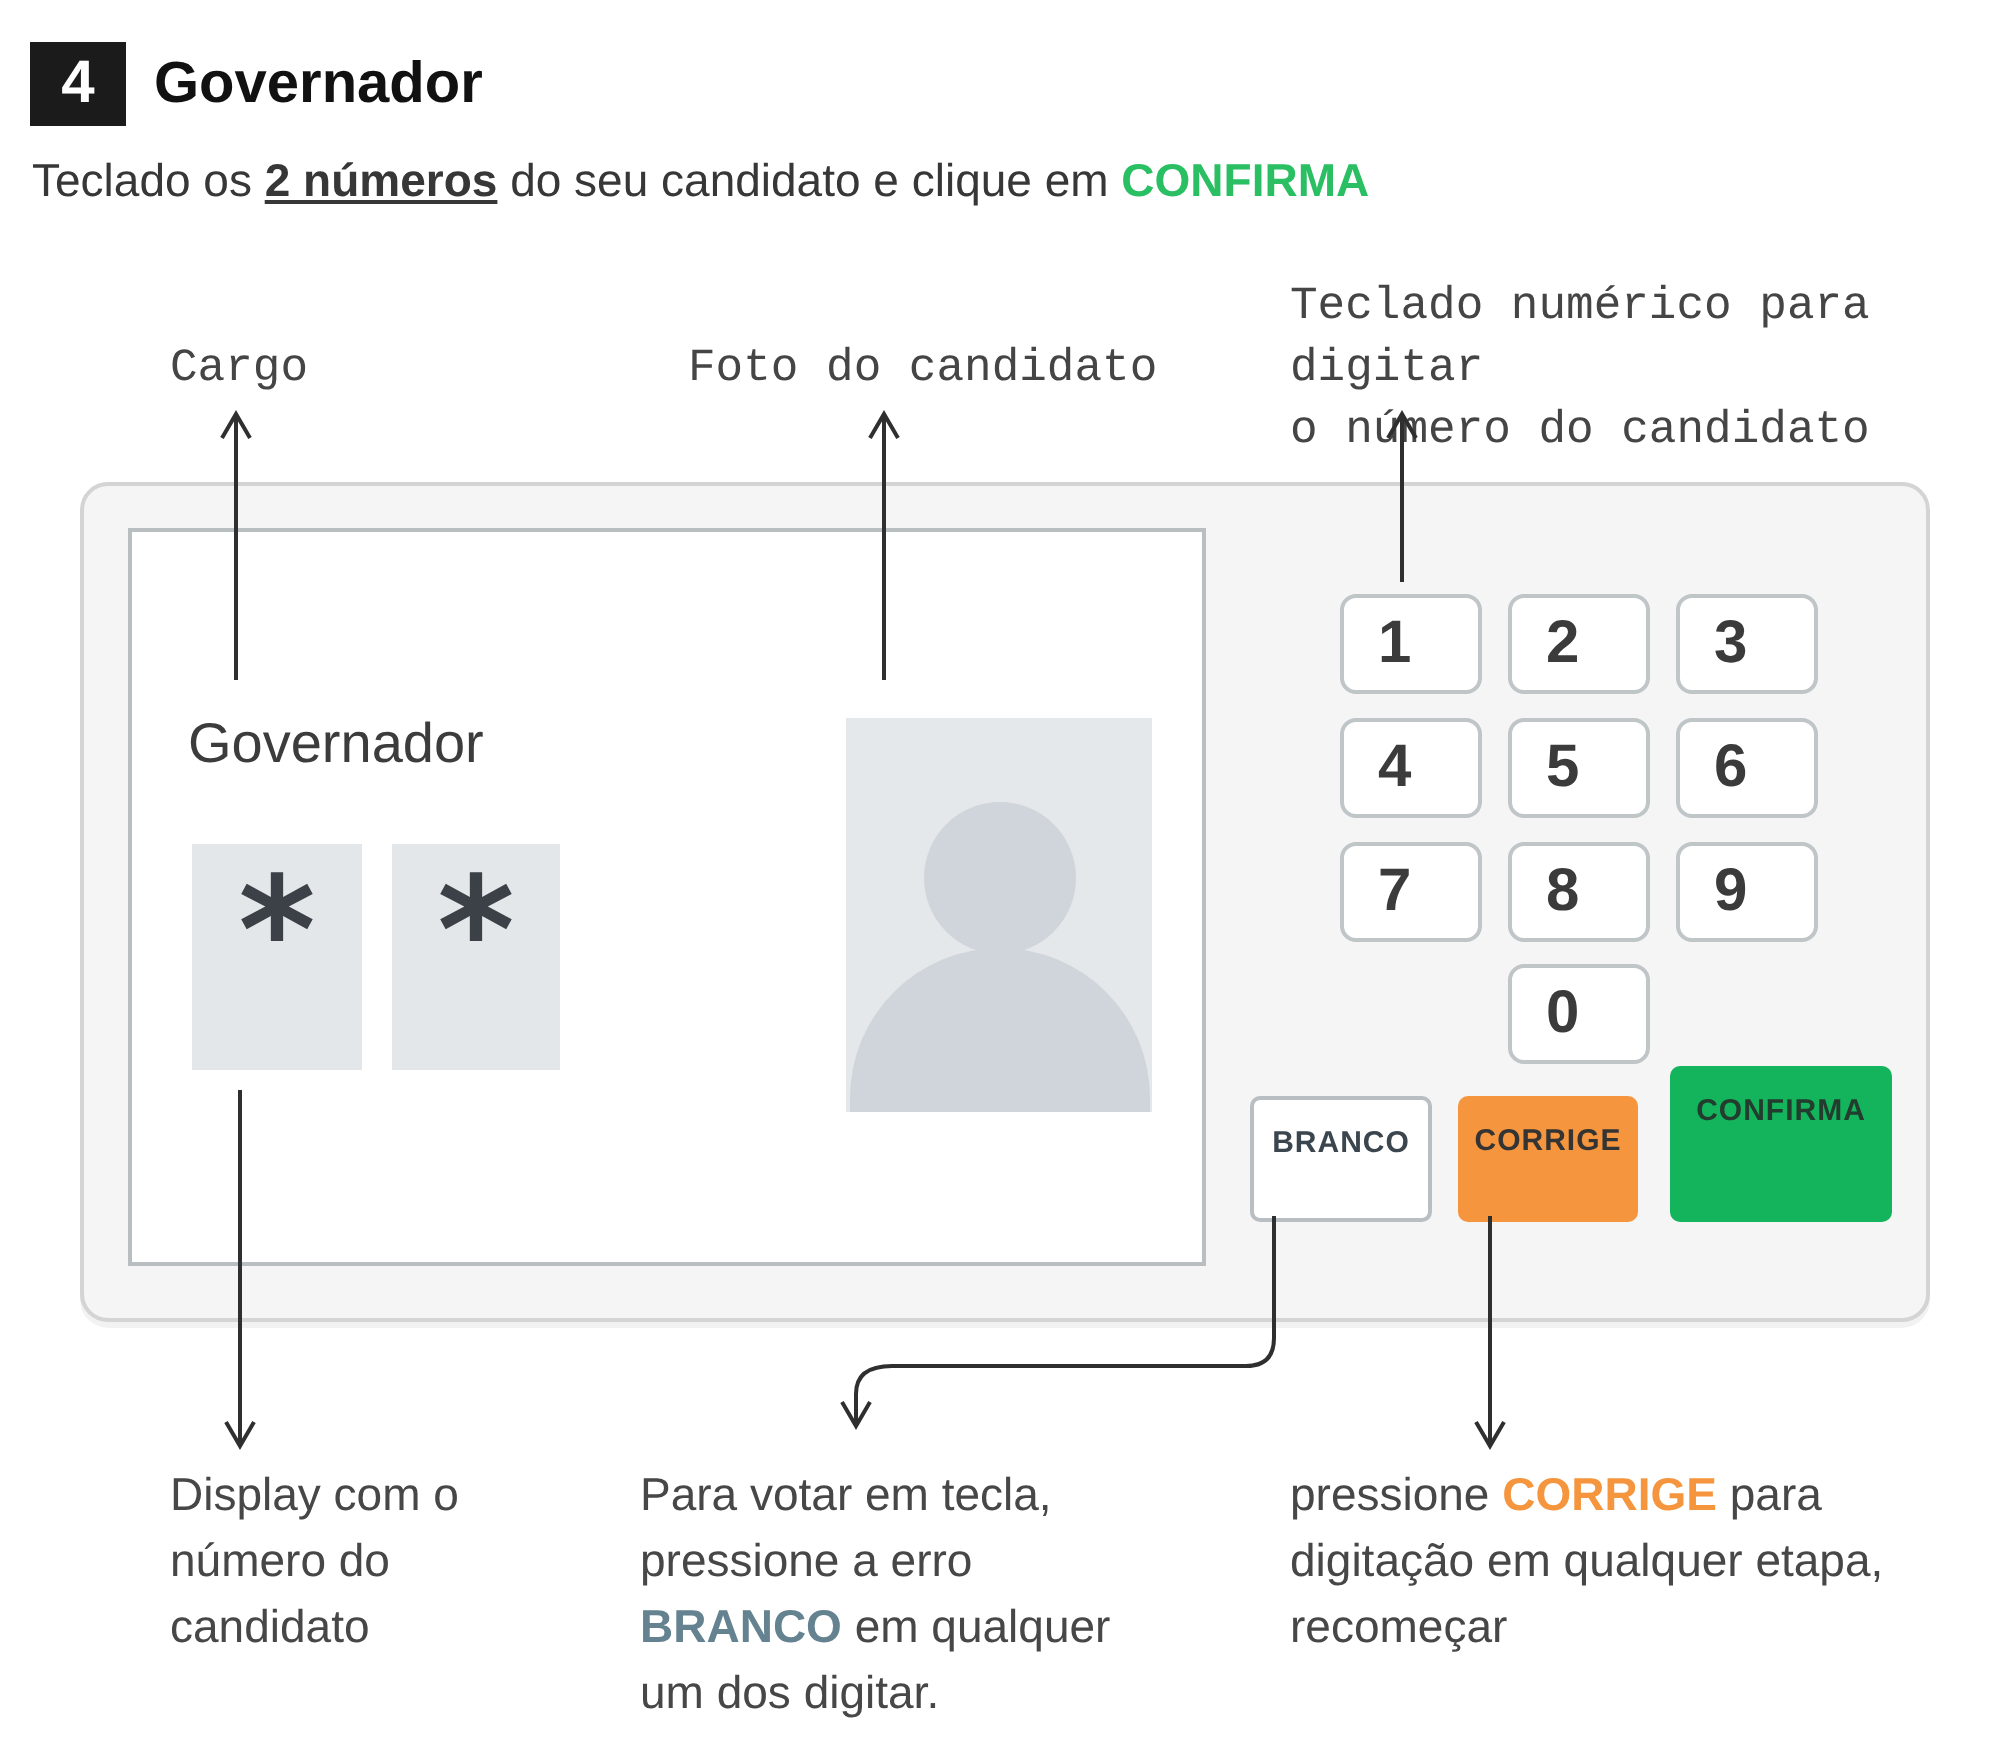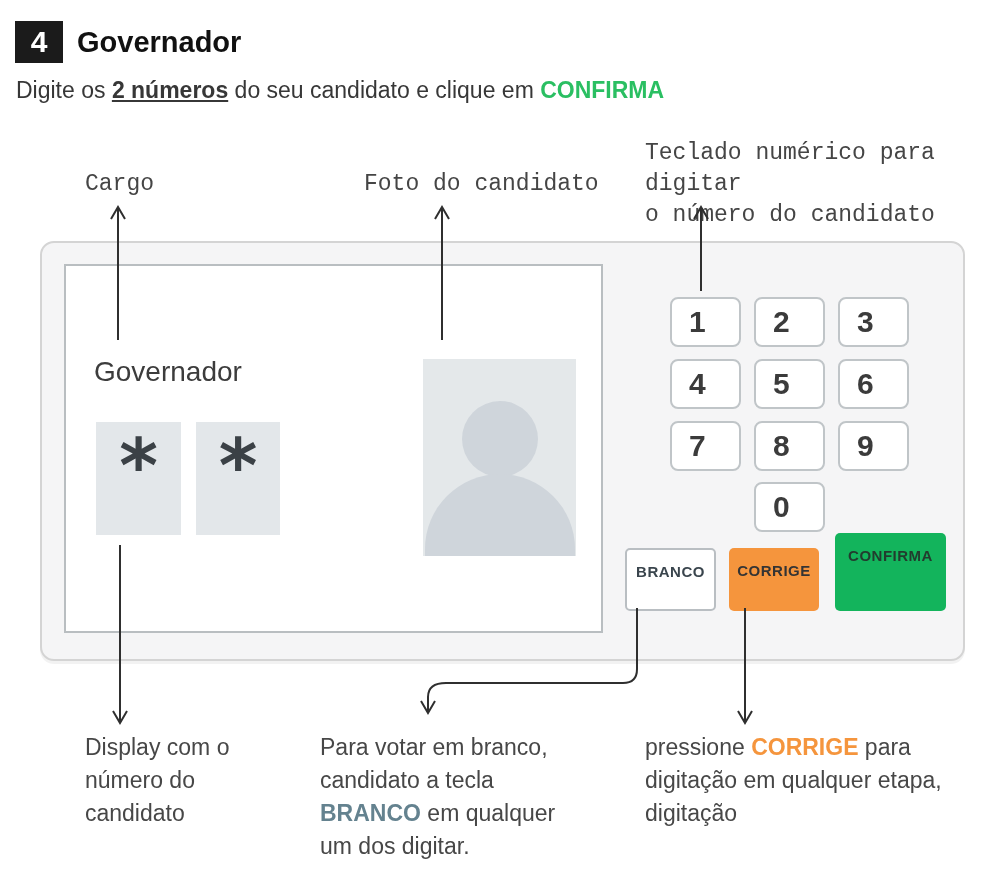--- a/index.html
+++ b/index.html
@@ -27,21 +27,21 @@
     font-size: 23px; color: #373737; white-space: nowrap;
   }
   .subtitle .bold { font-weight: bold; text-decoration: underline; }
   .subtitle .confirm { font-weight: bold; color: #2abf62; }
 
   
   .callout {
     font-size: 23px; color: #454545; line-height: 31px; white-space: pre-line; font-family: Liberation Mono, monospace;
   }
   .lbl-cargo   { left: 85px;  top: 169px; }
-  .lbl-foto    { left: 364px; top: 169px; text-align: right; }
+  .lbl-foto    { left: 344px; top: 169px; text-align: right; }
   .lbl-teclado { left: 645px; top: 138px; }
 
   
   .machine {
     left: 40px; top: 241px; width: 925px; height: 420px;
     background: #f5f5f6;
     border: 2px solid #d4d4d4;
     border-radius: 14px;
     box-shadow: 0 3px 0 rgba(0,0,0,0.05);
   }
@@ -139,21 +139,21 @@
     stroke: #2f2f2f; stroke-width: 2; fill: none;
   }
 </style>
 </head>
 <body>
 
 <div class="abs step-badge">
   <span>4</span>
 </div>
 <h1 class="abs page-title">Governador</h1>
-<div class="abs subtitle"><span>Digite os </span><span class="bold">2 números</span><span> do seu candidato e clique em </span><span class="confirm">CONFIRMA</span></div>
+<div class="abs subtitle"><span>Teclado os </span><span class="bold">2 números</span><span> do seu candidato e clique em </span><span class="confirm">CONFIRMA</span></div>
 
 <div class="abs callout lbl-cargo">Cargo</div>
 <div class="abs callout lbl-foto">Foto do candidato</div>
 <div class="abs callout lbl-teclado">Teclado numérico para digitar
 o número do candidato</div>
 
 <div class="abs machine">
 
   <div class="screen">
     <div class="office-label">Governador</div>
@@ -183,30 +183,30 @@
   <div class="action-btn btn-branco">BRANCO</div>
   <div class="action-btn btn-corrige">CORRIGE</div>
   <div class="action-btn btn-confirma">CONFIRMA</div>
 </div>
 
 <div class="abs caption cap-display">Display com o
 número do
 candidato</div>
 
 <div class="abs caption cap-branco">
-  <div>Para votar em branco,</div>
-  <div>candidato a tecla</div>
+  <div>Para votar em tecla,</div>
+  <div>pressione a erro</div>
   <div><span class="key-branco-word">BRANCO</span><span> em qualquer</span></div>
   <div>um dos digitar.</div>
 </div>
 
 <div class="abs caption cap-corrige">
   <div><span>pressione </span><span class="key-corrige-word">CORRIGE</span><span> para</span></div>
   <div>digitação em qualquer etapa,</div>
-  <div>digitação</div>
+  <div>recomeçar</div>
 </div>
 
 <svg class="arrows" viewBox="0 0 1000 882" xmlns="http://www.w3.org/2000/svg">
 
   <g>
     <line x1="118" y1="209" x2="118" y2="340"></line>
     <polyline points="111,219 118,207 125,219"></polyline>
   </g>
 
   <g>

